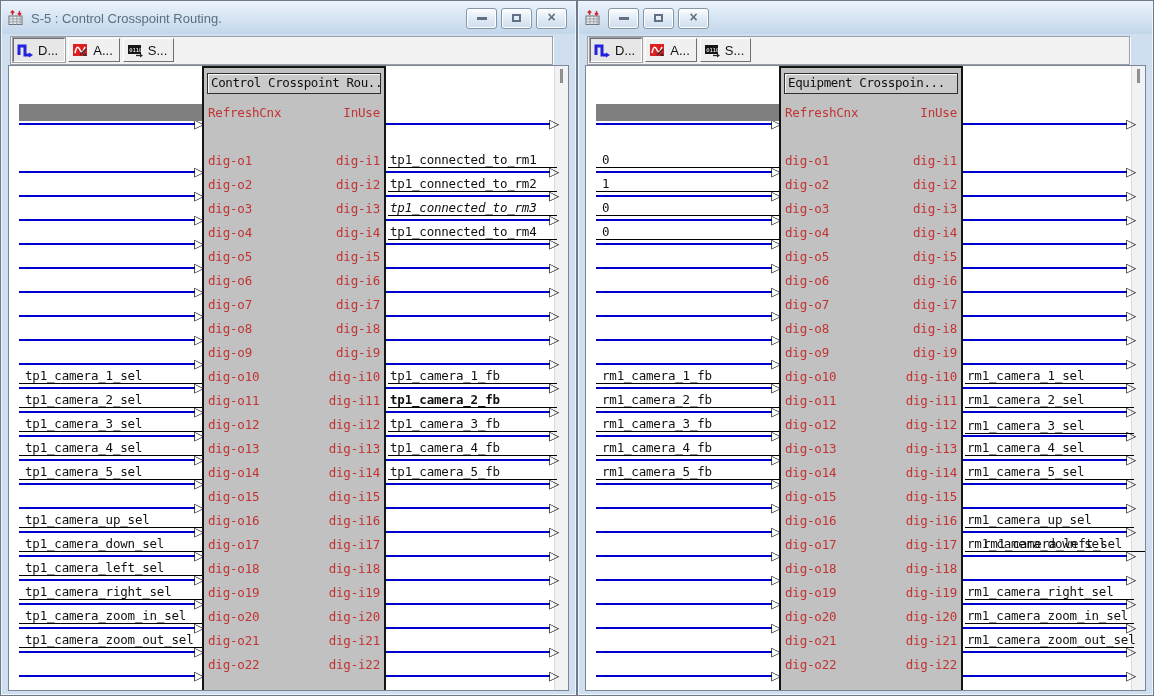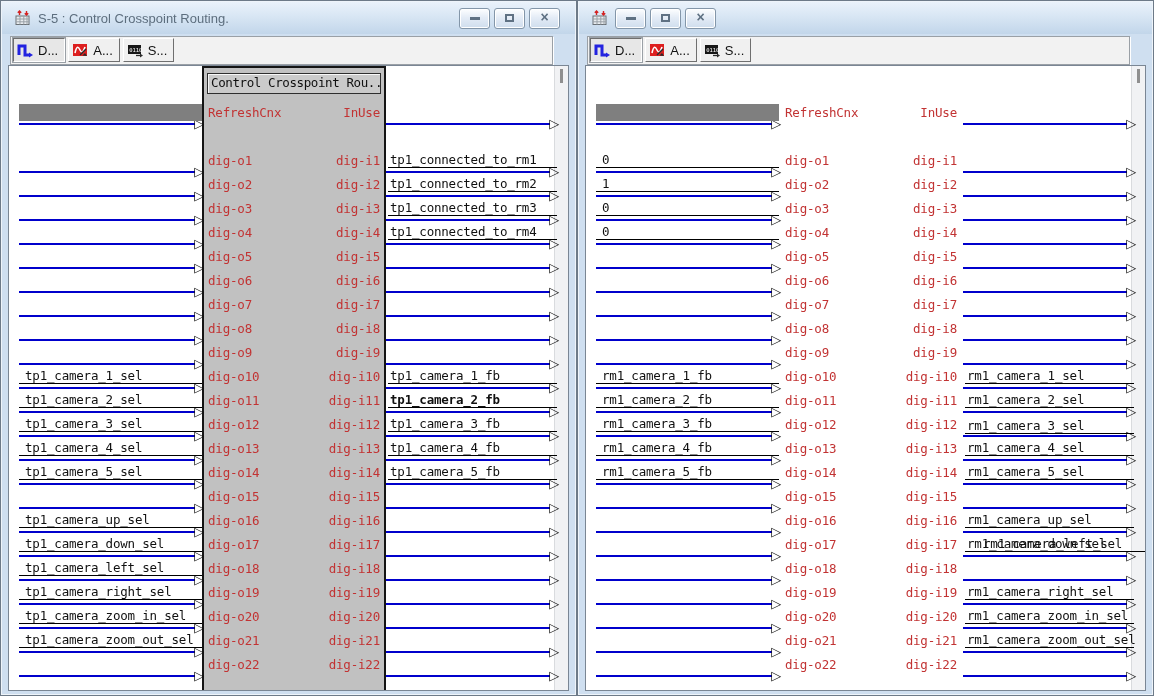--- a/index.html
+++ b/index.html
@@ -2,21 +2,21 @@
 <html style="--line-blue: #0000cc; --port-red: #c23333; --symbol-bg: #c1c1c1; --sel-gray: #7f7f7f;"><head>
 <meta charset="utf-8">
 <style>
   html,body{margin:0;padding:0;background:#ffffff;}
   .desktop{position:relative;width:1154px;height:696px;overflow:hidden;background:#dfe5ea;
            font-family:"Liberation Sans", sans-serif;}
   .window{position:absolute;top:0;width:575px;height:694px;background:#cfdff0;
           border:1px solid #6d7a88;box-shadow:inset 0 0 0 1px rgba(255,255,255,.65);}
   
   .titlebar{position:absolute;top:1px;left:1px;right:1px;height:32px;display:flex;align-items:center;
-            gap:6px;padding:0 13px;background:linear-gradient(180deg,#eaf2fb 0%,#d8e6f4 45%,#c2d6ea 100%);}
+            gap:6px;padding:0 6px;background:linear-gradient(180deg,#eaf2fb 0%,#d8e6f4 45%,#c2d6ea 100%);}
   .title{font-size:13px;color:#5d6e7e;white-space:nowrap;overflow:hidden;flex:1;}
   .win-icon{width:17px;height:16px;display:inline-block;}
   .winbtns{display:flex;gap:4px;margin-right:2px;}
   .wbtn{width:29px;height:19px;border:1px solid #8396a9;border-radius:3px;
         background:linear-gradient(180deg,#fdfeff,#e4ecf6 45%,#cfdded);
         box-shadow:inset 0 0 0 1px #ffffff;display:flex;align-items:center;justify-content:center;cursor:default;}
   .g-min{width:10px;height:3px;background:#5f7183;}
   .g-max{width:9px;height:8px;border:2px solid #5f7183;box-sizing:border-box;}
   .g-close{font-size:14px;font-weight:bold;color:#5f7183;line-height:1;transform:translateY(-1px);}
   
@@ -161,21 +161,21 @@
         <div class="port pout" style="top: 136px;">dig-o3</div>
         <div class="port pin" style="top: 136px;">dig-i3</div>
         <div class="seg seg-l" style="top: 153px;">
           <div class="wire"></div>
           <span class="arrow">▷</span>
         </div>
         <div class="seg seg-r" style="top: 153px;">
           <div class="wire"></div>
           <span class="arrow">▷</span>
         </div>
-        <div class="sname sname-r underlined" style="top: 134px;">tp1_connected_to_rm3</div>
+        <div class="sname sname-r underlined" style="top: 134px; font-style: italic;">tp1_connected_to_rm3</div>
         <div class="port pout" style="top: 160px;">dig-o4</div>
         <div class="port pin" style="top: 160px;">dig-i4</div>
         <div class="seg seg-l" style="top: 177px;">
           <div class="wire"></div>
           <span class="arrow">▷</span>
         </div>
         <div class="seg seg-r" style="top: 177px;">
           <div class="wire"></div>
           <span class="arrow">▷</span>
         </div>
@@ -429,20 +429,23 @@
                 <text x="2.2" y="8.6" font-size="5.5" fill="#ffffff" font-family="DejaVu Sans Mono, monospace">0110,</text>
                 <path d="M9 12.5 h5" stroke="#2a2a2a" stroke-width="1.3"></path>
                 <path d="M13 10.5 L16 12.5 L13 14.5 Z" fill="#2a2a2a"></path>
               </svg>
             </span>
             <span>S...</span>
           </div>
         </div>
     </div>
     <div class="client">
+      <div class="symbol">
+        <div class="symbol-header">Equipment Crosspoin...</div>
+      </div>
       <div class="scrollstrip">
         <div class="scrollthumb"></div>
       </div>
     <div class="port pout" style="top: 40px;">RefreshCnx</div>
         <div class="port pin" style="top: 40px;">InUse</div>
         <div class="seg seg-l" style="top: 57px;">
           <div class="wire"></div>
           <span class="arrow">▷</span>
         </div>
         <div class="seg seg-r" style="top: 57px;">

